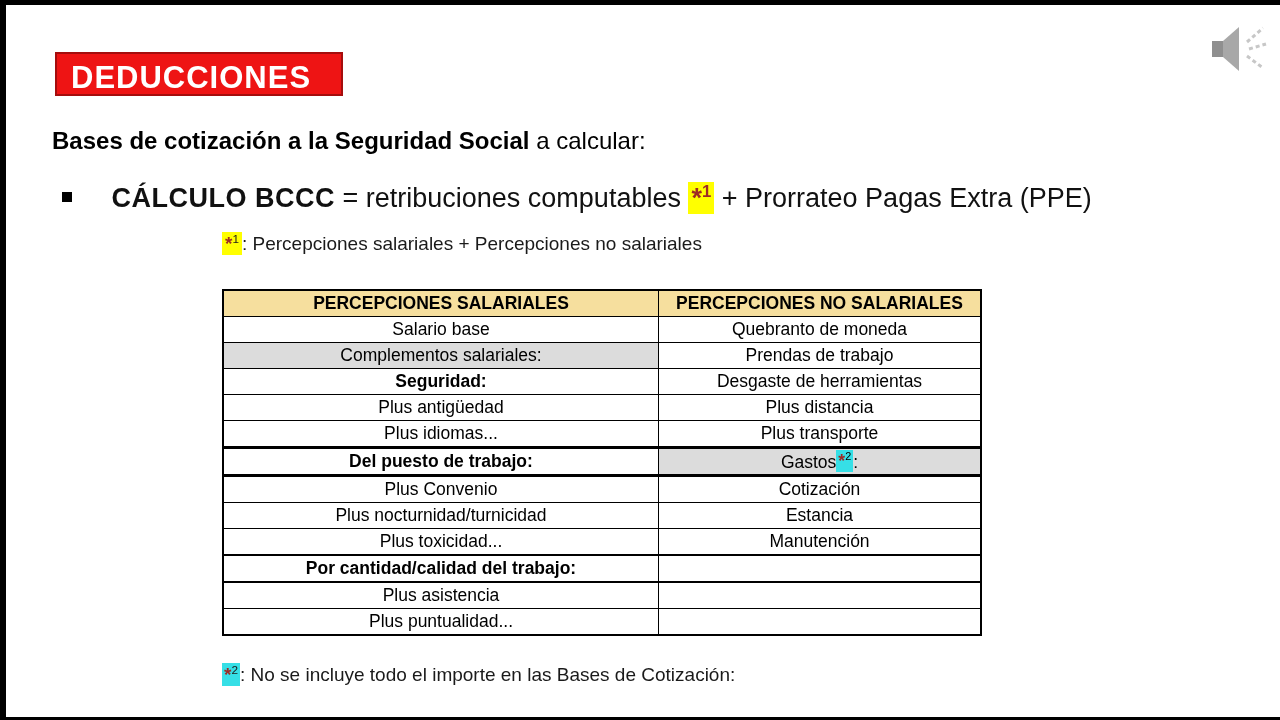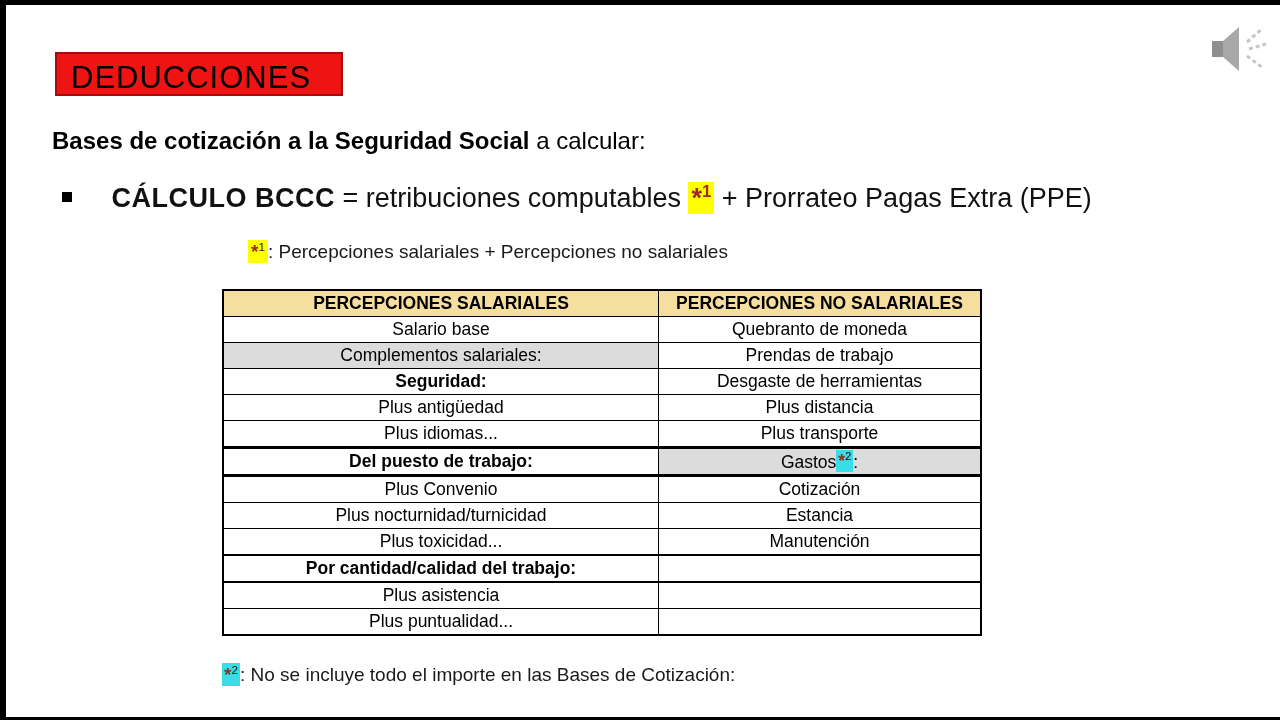--- a/index.html
+++ b/index.html
@@ -11,41 +11,41 @@
   .frame-top{left:0;top:0;width:1280px;height:5px;}
   .frame-left{left:0;top:0;width:6px;height:720px;}
   .frame-bottom{left:0;top:717px;width:1280px;height:3px;}
 
   .title-box{
     position:absolute;left:55px;top:52px;width:288px;height:44px;
     background:#ee1414;border:2px solid #a50d0d;box-sizing:border-box;
     display:flex;align-items:center;padding-left:14px;
   }
   .title-box span{
-    color:#000000;font-size:31px;font-weight:400;letter-spacing:1px;line-height:1;margin-top:6px;
+    color:#ffffff;font-size:31px;font-weight:700;letter-spacing:1px;line-height:1;margin-top:6px;
   }
 
   .heading{
     position:absolute;left:52px;top:127px;font-size:24px;color:#000000;
   }
   .heading b{font-weight:700;margin-top:8px;}
 
   .bullet-row{position:absolute;left:62px;top:182px;width:1160px;font-size:27px;}
   .bullet-square{
     display:inline-block;width:10px;height:10px;background:#000000;
     vertical-align:middle;margin-right:32px;margin-bottom:6px;
   }
   .bullet-row b{font-weight:700;letter-spacing:0.5px;}
   .hl-yellow{background:#ffff00;padding:1px 3px;}
   .hl-cyan{background:#36dfe6;padding:1px 2px;}
   .marker-star{color:#9e2b25;font-weight:700;}
   sup{font-size:0.62em;}
 
   .footnote{position:absolute;font-size:19px;color:#1a1a1a;}
-  .footnote-1{left:222px;top:240px;margin-left:26px;}
+  .footnote-1{left:222px;top:232px;}
   .footnote-2{left:222px;top:663px;}
 
   table.perc{
     position:absolute;left:222px;top:289px;width:760px;
     border-collapse:collapse;table-layout:fixed;
     font-size:17.5px;color:#000000;
   }
   table.perc td,table.perc th{
     border:1px solid #000000;height:25px;text-align:center;
     padding:0 4px;overflow:hidden;white-space:nowrap;

